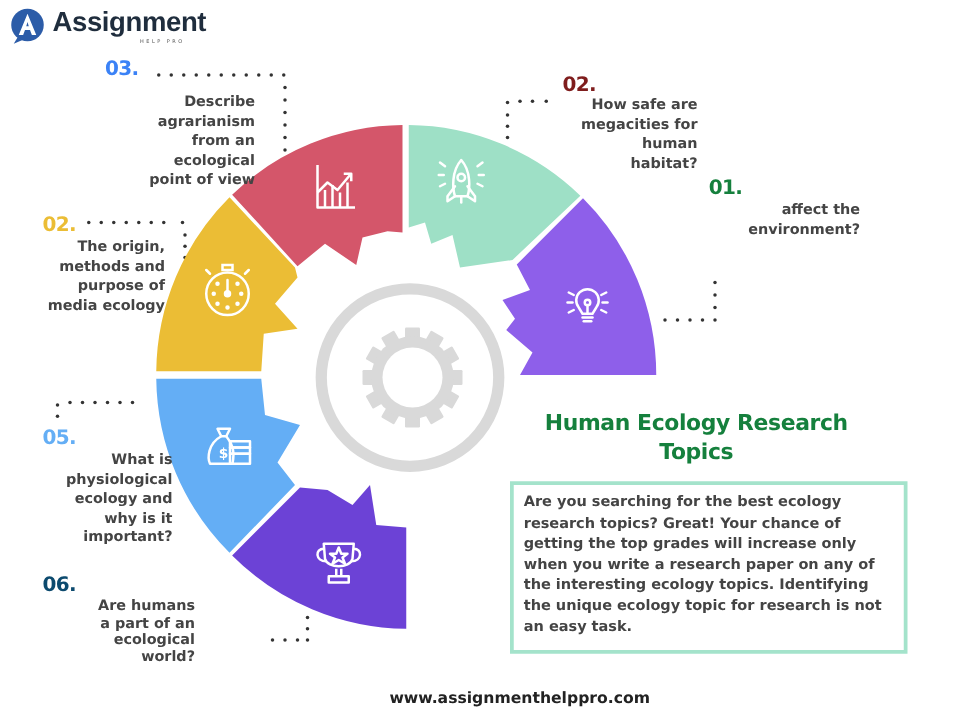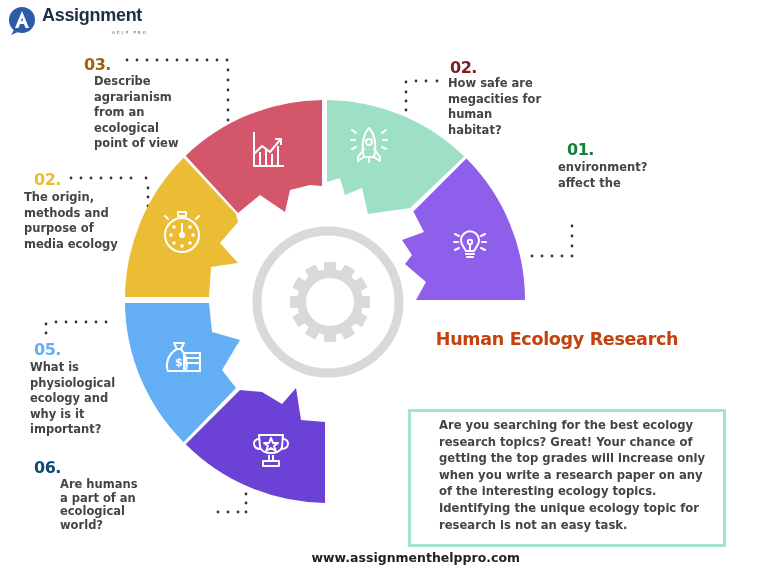--- a/index.html
+++ b/index.html
@@ -1,24 +1,24 @@
 <!DOCTYPE html>
 <html><head>
 <meta charset="utf-8">
 <style>
   html, body { margin: 0; padding: 0; background: #ffffff; }
   body { width: 768px; height: 576px; position: relative; overflow: hidden; font-family: "DejaVu Sans", sans-serif; color: #3f3f3f; }
   .logo { position: absolute; left: 8px; top: 4px; width: 150px; height: 34px; }
-  .logo-text { position: absolute; left: 34px; top: 1px; font-family: "Liberation Sans", sans-serif; font-weight: 700; font-size: 18px; color: #1f2d3d; letter-spacing: -0.3px; }
+  .logo-text { position: absolute; left: 34px; top: 1px; font-family: "Liberation Sans", sans-serif; font-weight: 700; font-size: 22px; color: #1f2d3d; letter-spacing: -0.3px; }
   .logo-sub { position: absolute; left: 104px; top: 26px; font-family: "DejaVu Sans", sans-serif; font-size: 4px; letter-spacing: 2px; color: #555; }
   svg.wheel { position: absolute; left: 0; top: 0; }
   .num { position: absolute; font-family: "DejaVu Sans", sans-serif; font-weight: 700; font-size: 16px; letter-spacing: -0.5px; }
-  .q { position: absolute; font-family: "DejaVu Sans", sans-serif; font-weight: 700; font-size: 11.5px; line-height: 15.5px; text-align: left; color: #444; }
-  .title { position: absolute; left: 400px; top: 328px; width: 314px; text-align: center; font-family: "DejaVu Sans", sans-serif; font-weight: 700; font-size: 17.5px; line-height: 23px; color: #c2410c; letter-spacing: -0.3px; }
-  .info { position: absolute; left: 408px; top: 385px; width: 318px; height: 138px; border: 3px solid #a4e3cb; box-sizing: border-box; padding: 5px 10px 0 28px; font-family: "DejaVu Sans", sans-serif; font-weight: 700; font-size: 11.6px; line-height: 16.6px; color: #444; margin-top: 24px; }
+  .q { position: absolute; font-family: "DejaVu Sans", sans-serif; font-weight: 700; font-size: 11.5px; line-height: 15.5px; text-align: right; color: #444; }
+  .title { position: absolute; left: 400px; top: 328px; width: 314px; text-align: center; font-family: "DejaVu Sans", sans-serif; font-weight: 700; font-size: 17.5px; line-height: 23px; color: #15803d; letter-spacing: -0.3px; }
+  .info { position: absolute; left: 408px; top: 385px; width: 318px; height: 138px; border: 3px solid #a4e3cb; box-sizing: border-box; padding: 5px 10px 0 8px; font-family: "DejaVu Sans", sans-serif; font-weight: 700; font-size: 11.6px; line-height: 16.6px; color: #444; }
   .url { position: absolute; left: 240px; top: 550px; width: 280px; text-align: right; font-family: "DejaVu Sans", sans-serif; font-weight: 700; font-size: 12.5px; color: #222; }
 </style>
 </head>
 <body>
 
 <div class="logo">
   <svg width="28" height="30" viewBox="0 0 28 30" style="position:absolute;left:0;top:2px">
     <circle cx="14" cy="14" r="13" fill="#2c5ca8"></circle>
     <path d="M14 5 L7 22 H10.5 L12 18 H16 L17.5 22 H21 Z M13 15 L14 11.5 L15 15 Z" fill="#fff"></path>
     <path d="M6 24 L3 29 L10 26 Z" fill="#2c5ca8"></path>
@@ -215,41 +215,41 @@
       <rect x="-6" y="-40" width="12" height="12" rx="1" transform="rotate(240)"></rect>
       <rect x="-6" y="-40" width="12" height="12" rx="1" transform="rotate(270)"></rect>
       <rect x="-6" y="-40" width="12" height="12" rx="1" transform="rotate(300)"></rect>
       <rect x="-6" y="-40" width="12" height="12" rx="1" transform="rotate(330)"></rect>
     </g>
     <circle cx="0" cy="0" r="33"></circle>
     <circle cx="0" cy="0" r="24" fill="#ffffff"></circle>
   </g>
 </svg>
 
-<span class="num" style="left:84px;top:55px;color:#a16207">03.</span>
+<span class="num" style="left:84px;top:45px;color:#3b82f6">03.</span>
 <div class="q" style="left:94px;top:74px;width:110px">
   <div>Describe</div>
     <div>agrarianism</div>
     <div>from an</div>
     <div>ecological</div>
     <div>point of view</div>
 </div>
 
 <span class="num" style="left:450px;top:58px;color:#7f1d1d">02.</span>
 <div class="q" style="left:448px;top:76px;width:110px">
   <div>How safe are</div>
     <div>megacities for</div>
     <div>human</div>
     <div>habitat?</div>
 </div>
 
 <span class="num" style="left:567px;top:140px;color:#15803d">01.</span>
 <div class="q" style="left:558px;top:160px;width:130px">
+    <div>affect the</div>
     <div>environment?</div>
-    <div>affect the</div>
 </div>
 
 <span class="num" style="left:34px;top:170px;color:#ebbd35">02.</span>
 <div class="q" style="left:24px;top:190px;width:108px">
   <div>The origin,</div>
     <div>methods and</div>
     <div>purpose of</div>
     <div>media ecology</div>
 </div>
 
@@ -265,17 +265,18 @@
 <span class="num" style="left:34px;top:458px;color:#0c4a6e">06.</span>
 <div class="q" style="left:60px;top:478px;width:96px;line-height:13.5px">
   <div>Are humans</div>
     <div>a part of an</div>
     <div>ecological</div>
     <div>world?</div>
 </div>
 
 <div class="title">
   <div>Human Ecology Research</div>
+  <div>Topics</div>
 </div>
 
 <div class="info">Are you searching for the best ecology research topics? Great! Your chance of getting the top grades will increase only when you write a research paper on any of the interesting ecology topics. Identifying the unique ecology topic for research is not an easy task.</div>
 
 <div class="url">www.assignmenthelppro.com</div>
 
 </body></html>

